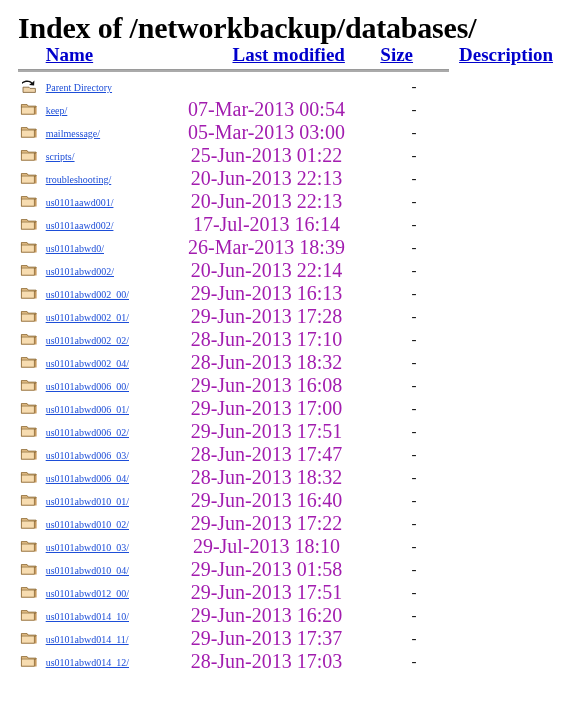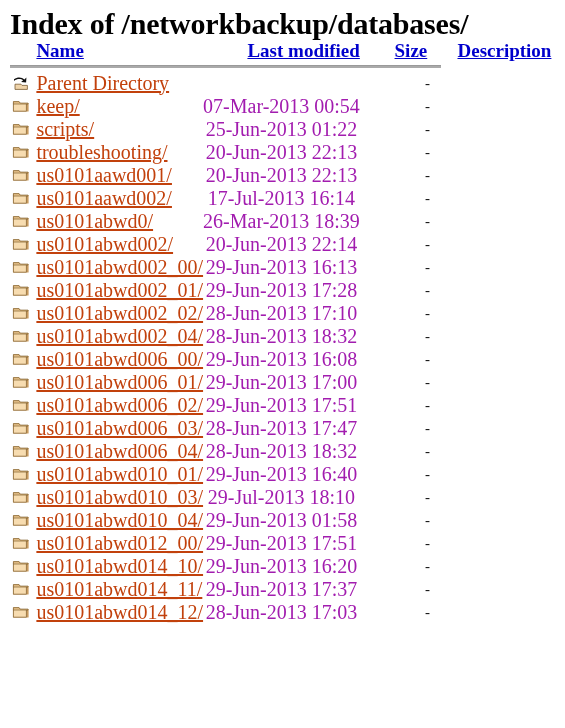--- a/index.html
+++ b/index.html
@@ -9,21 +9,21 @@
   }
   body {
     width: 565px;
     height: 728px;
     overflow: hidden;
     font-family: "Liberation Serif", "DejaVu Serif", serif;
     color: #000000;
   }
   .page {
     padding: 0;
-    margin: 4px;
+    margin: 12px;
   }
   h1.title {
     font-family: "Liberation Serif", "DejaVu Serif", serif;
     font-size: 30px;
     font-weight: bold;
     line-height: 1.05;
     margin: 8px 0 0 6px;
     padding: 0;
     white-space: nowrap;
     letter-spacing: -0.2px;
@@ -48,33 +48,33 @@
   .col-size   { width: 40px; text-align: right; padding-right: 18px !important; }
   .col-desc   { width: 120px; text-align: left; }
 
   thead th {
     height: 22px;
     font-weight: normal;
   }
   thead th.h-name  { text-align: left; padding-left: 2px !important; }
   thead th.h-date  { text-align: right; padding-left: 0 !important; }
   thead th.h-size  { text-align: center; padding-left: 0 !important; }
-  thead th.h-desc  { text-align: center; padding-left: 0 !important; }
+  thead th.h-desc  { text-align: right; padding-left: 0 !important; }
 
   a.sortlink {
     color: #0000CC;
     font-weight: bold;
     text-decoration: underline;
     font-size: 19px;
     font-family: "Liberation Serif", "DejaVu Serif", serif;
   }
   a.flink {
-    color: #c2410c;
+    color: #1d4ed8;
     text-decoration: underline;
-    font-size: 20px;
+    font-size: 10px;
     font-family: "Liberation Serif", "DejaVu Serif", serif;
   }
   tr.hr-row td {
     padding: 0 !important;
   }
   .rule {
     height: 3px;
     width: 431px;
     margin: 3px 0 4px 6px;
     background: #aaaaaa;
@@ -166,20 +166,32 @@
           <td class="cell-size">-</td>
           <td class="col-desc"></td>
         </tr>
         <tr>
           <td class="cell-icon"><span class="icon-wrap"><svg class="icon" width="18" height="16" viewBox="0 0 18 16" xmlns="http://www.w3.org/2000/svg">
                 <path d="M1 3.5h6.2l1.3 1.6H16.6v8.4H1z" fill="#C89A5E"></path>
                 <path d="M1.4 5.6h13.0v7.6H1.4z" fill="#F7DCB0" stroke="#8A6A3A" stroke-width="0.8"></path>
                 <path d="M1.4 3.6h5.6l1.2 1.5h7.8v1.0H1.4z" fill="#E3BE86" stroke="#8A6A3A" stroke-width="0.8"></path>
                 <path d="M2.2 6.4h11.6" stroke="#D9BC90" stroke-width="0.6"></path>
               </svg></span></td>
+          <td class="cell-name"><a class="flink" href="#">mailmessage/</a></td>
+          <td class="cell-date">05-Mar-2013 03:00</td>
+          <td class="cell-size">-</td>
+          <td class="col-desc"></td>
+        </tr>
+        <tr>
+          <td class="cell-icon"><span class="icon-wrap"><svg class="icon" width="18" height="16" viewBox="0 0 18 16" xmlns="http://www.w3.org/2000/svg">
+                <path d="M1 3.5h6.2l1.3 1.6H16.6v8.4H1z" fill="#C89A5E"></path>
+                <path d="M1.4 5.6h13.0v7.6H1.4z" fill="#F7DCB0" stroke="#8A6A3A" stroke-width="0.8"></path>
+                <path d="M1.4 3.6h5.6l1.2 1.5h7.8v1.0H1.4z" fill="#E3BE86" stroke="#8A6A3A" stroke-width="0.8"></path>
+                <path d="M2.2 6.4h11.6" stroke="#D9BC90" stroke-width="0.6"></path>
+              </svg></span></td>
           <td class="cell-name"><a class="flink" href="#">scripts/</a></td>
           <td class="cell-date">25-Jun-2013 01:22</td>
           <td class="cell-size">-</td>
           <td class="col-desc"></td>
         </tr>
         <tr>
           <td class="cell-icon"><span class="icon-wrap"><svg class="icon" width="18" height="16" viewBox="0 0 18 16" xmlns="http://www.w3.org/2000/svg">
                 <path d="M1 3.5h6.2l1.3 1.6H16.6v8.4H1z" fill="#C89A5E"></path>
                 <path d="M1.4 5.6h13.0v7.6H1.4z" fill="#F7DCB0" stroke="#8A6A3A" stroke-width="0.8"></path>
                 <path d="M1.4 3.6h5.6l1.2 1.5h7.8v1.0H1.4z" fill="#E3BE86" stroke="#8A6A3A" stroke-width="0.8"></path>
@@ -358,20 +370,32 @@
           <td class="cell-size">-</td>
           <td class="col-desc"></td>
         </tr>
         <tr>
           <td class="cell-icon"><span class="icon-wrap"><svg class="icon" width="18" height="16" viewBox="0 0 18 16" xmlns="http://www.w3.org/2000/svg">
                 <path d="M1 3.5h6.2l1.3 1.6H16.6v8.4H1z" fill="#C89A5E"></path>
                 <path d="M1.4 5.6h13.0v7.6H1.4z" fill="#F7DCB0" stroke="#8A6A3A" stroke-width="0.8"></path>
                 <path d="M1.4 3.6h5.6l1.2 1.5h7.8v1.0H1.4z" fill="#E3BE86" stroke="#8A6A3A" stroke-width="0.8"></path>
                 <path d="M2.2 6.4h11.6" stroke="#D9BC90" stroke-width="0.6"></path>
               </svg></span></td>
+          <td class="cell-name"><a class="flink" href="#">us0101abwd010_02/</a></td>
+          <td class="cell-date">29-Jun-2013 17:22</td>
+          <td class="cell-size">-</td>
+          <td class="col-desc"></td>
+        </tr>
+        <tr>
+          <td class="cell-icon"><span class="icon-wrap"><svg class="icon" width="18" height="16" viewBox="0 0 18 16" xmlns="http://www.w3.org/2000/svg">
+                <path d="M1 3.5h6.2l1.3 1.6H16.6v8.4H1z" fill="#C89A5E"></path>
+                <path d="M1.4 5.6h13.0v7.6H1.4z" fill="#F7DCB0" stroke="#8A6A3A" stroke-width="0.8"></path>
+                <path d="M1.4 3.6h5.6l1.2 1.5h7.8v1.0H1.4z" fill="#E3BE86" stroke="#8A6A3A" stroke-width="0.8"></path>
+                <path d="M2.2 6.4h11.6" stroke="#D9BC90" stroke-width="0.6"></path>
+              </svg></span></td>
           <td class="cell-name"><a class="flink" href="#">us0101abwd010_03/</a></td>
           <td class="cell-date">29-Jul-2013 18:10</td>
           <td class="cell-size">-</td>
           <td class="col-desc"></td>
         </tr>
         <tr>
           <td class="cell-icon"><span class="icon-wrap"><svg class="icon" width="18" height="16" viewBox="0 0 18 16" xmlns="http://www.w3.org/2000/svg">
                 <path d="M1 3.5h6.2l1.3 1.6H16.6v8.4H1z" fill="#C89A5E"></path>
                 <path d="M1.4 5.6h13.0v7.6H1.4z" fill="#F7DCB0" stroke="#8A6A3A" stroke-width="0.8"></path>
                 <path d="M1.4 3.6h5.6l1.2 1.5h7.8v1.0H1.4z" fill="#E3BE86" stroke="#8A6A3A" stroke-width="0.8"></path>

